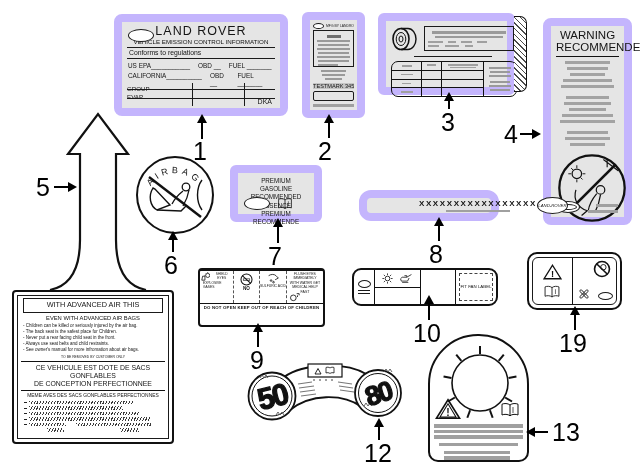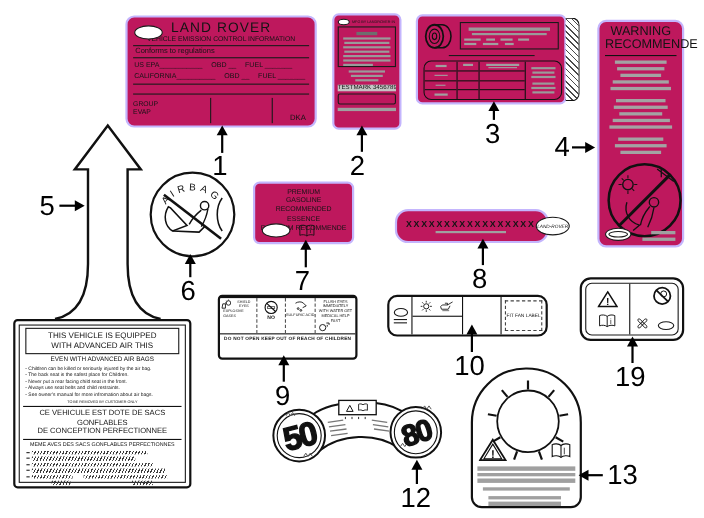--- a/index.html
+++ b/index.html
@@ -1,20 +1,20 @@
 <!DOCTYPE html>
 <html><head>
 <meta charset="utf-8">
 <style>
   * { margin:0; padding:0; box-sizing:border-box; }
   html,body { background:#fff; }
   body { font-family:"Liberation Sans", sans-serif; color:#141414; }
   .canvas { position:relative; width:640px; height:471px; background:#fff; overflow:hidden; }
   .abs { position:absolute; }
-  .lbl { position:absolute; border:2px solid #c4b5fd; border-radius:8px; background:#be185d; }
+  .lbl { position:absolute; border:8px solid #c4b5fd; border-radius:8px; background:#e5e5e5; }
   .inner { border:1px solid #1a1a1a; }
   .hline { height:1px; background:#1a1a1a; }
   .vline { width:1px; background:#1a1a1a; position:absolute; }
   .oval { border:1.4px solid #1a1a1a; border-radius:50%; background:#fff; }
   .bar { background:#a0a0a0; }
   .bars > div { height:3px; background:#a3a3a3; margin:3px auto 0; }
   .bars2 > div { height:2px; background:#9a9a9a; margin:2px auto 0; }
   .num { position:absolute; font-size:25px; line-height:1; color:#000; }
   .arw-v { position:absolute; width:2px; background:#000; }
   .arw-v::before { content:""; position:absolute; top:-8px; left:-4px; border-left:5px solid transparent; border-right:5px solid transparent; border-bottom:9px solid #000; }
@@ -153,21 +153,21 @@
           <div style="width:78%;"></div>
           <div style="width:83%;"></div>
         <div style="width:80%;margin-top:4px;"></div>
           <div style="width:85%;"></div>
           <div style="width:74%;"></div>
       </div>
     </div>
   </div>
   <div class="abs hatch" style="left:514px;top:16px;width:13px;height:76px;border:1px solid #111;border-left:none;border-radius:0 7px 7px 0;"></div>
 
-  <div class="lbl" style="left:543px;top:18px;width:79px;height:207px;padding:3px 5px;">
+  <div class="lbl" style="left:543px;top:18px;width:89px;height:207px;padding:3px 5px;">
     <div style="text-align:center;font-size:11.5px;line-height:1.08;border-bottom:1.4px solid #111;padding-bottom:2px;">
       <div>WARNING</div>
       <div>RECOMMENDE</div>
     </div>
     <div class="bars" style="margin-top:4px;">
       <div style="width:72%;"></div>
         <div style="width:66%;"></div>
         <div style="width:56%;"></div>
       <div style="width:78%;"></div>
         <div style="width:84%;"></div>
@@ -238,21 +238,21 @@
     </div>
     <div class="oval abs" style="left:6px;bottom:4px;width:26px;height:13px;"></div>
     <svg class="abs" style="left:39px;bottom:4px;" width="16" height="13" viewBox="0 0 20 15">
       <path d="M10,3 C8,1.2 4,1.2 2,2.2 L2,13 C4,12 8,12 10,13.8 C12,12 16,12 18,13 L18,2.2 C16,1.2 12,1.2 10,3 Z" fill="none" stroke="#111"></path>
       <line x1="10" y1="3" x2="10" y2="13.8" stroke="#111"></line>
       <text x="13" y="10" font-size="8">i</text>
     </svg>
   </div>
 
   <div class="lbl" style="left:359px;top:190px;width:140px;height:31px;border-radius:12px;display:flex;align-items:center;padding:0 5px 0 8px;">
-    <div style="flex:1;">
+    <div style="flex:1;margin-left:44px;">
       <div style="font-size:8px;font-weight:bold;letter-spacing:1.6px;">XXXXXXXXXXXXXXXXX</div>
       <div class="bar" style="width:55%;height:2px;margin:2px auto 0;"></div>
     </div>
     <div class="oval" style="width:31px;height:17px;flex:0 0 auto;display:flex;align-items:center;justify-content:center;">
       <span style="font-size:4.3px;font-style:italic;text-align:center;">LAND-ROVER</span>
     </div>
   </div>
 
   <div class="abs" style="left:198px;top:268px;width:127px;height:59px;border:2px solid #111;border-radius:4px;background:#fff;">
     <div style="display:flex;height:33px;border-top:1px solid #111;">
@@ -354,21 +354,20 @@
           <circle cx="9" cy="9" r="1.3" fill="none" stroke="#111"></circle>
         </svg>
         <div class="oval abs" style="right:3px;bottom:4px;width:15px;height:8px;"></div>
       </div>
     </div>
   </div>
 
   <div class="abs" style="left:12px;top:290px;width:162px;height:154px;border:2.4px solid #111;border-radius:4px;padding:3px;background:#fff;">
     <div class="inner" style="height:100%;padding:2px 3px;">
       <div class="inner" style="text-align:center;font-size:7.3px;line-height:1.2;padding:2px 0;margin:0 2px;">
-        <div>THIS VEHICLE IS EQUIPPED</div>
         <div>WITH ADVANCED AIR THIS</div>
       </div>
       <div style="font-size:5.8px;text-align:center;margin-top:2.5px;">EVEN WITH ADVANCED AIR BAGS</div>
       <div style="font-size:4.5px;line-height:1.35;margin-top:1.5px;padding-left:2px;">
         <div>- Children can be killed or seriously injured by the air bag.</div>
         <div>- The back seat is the safest place for Children.</div>
         <div>- Never put a rear facing child seat in the front.</div>
         <div>- Always use seat belts and child restraints.</div>
         <div>- See owner's manual for more infromation about air bags.</div>
       </div>

